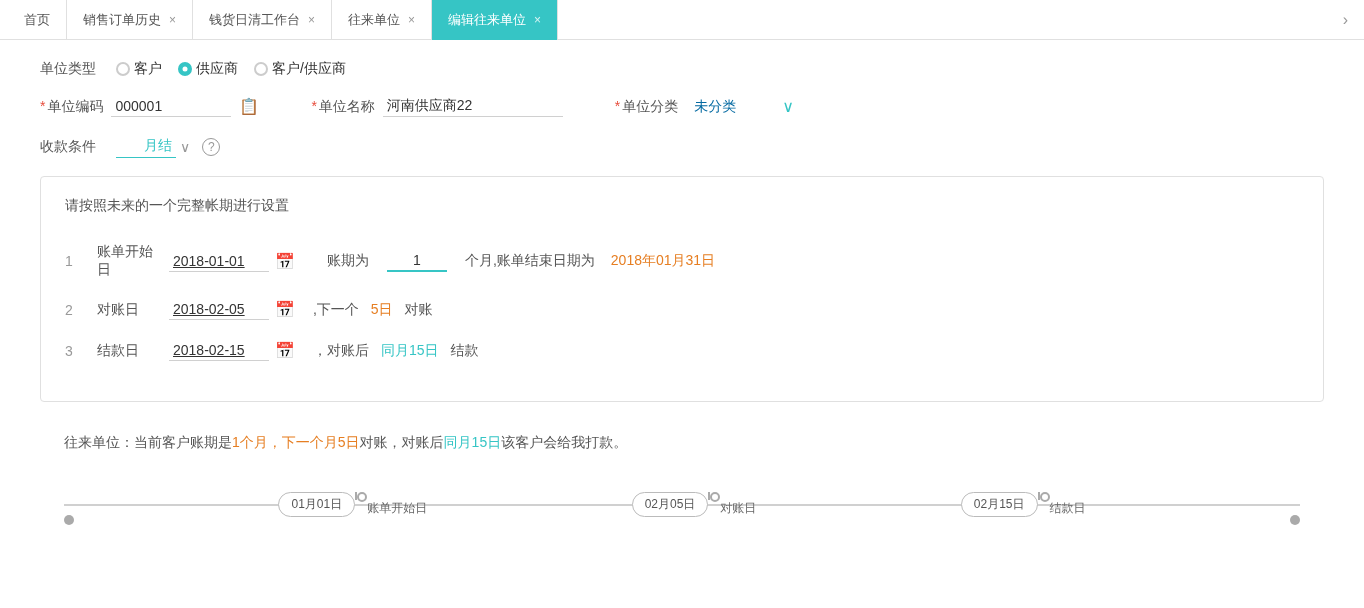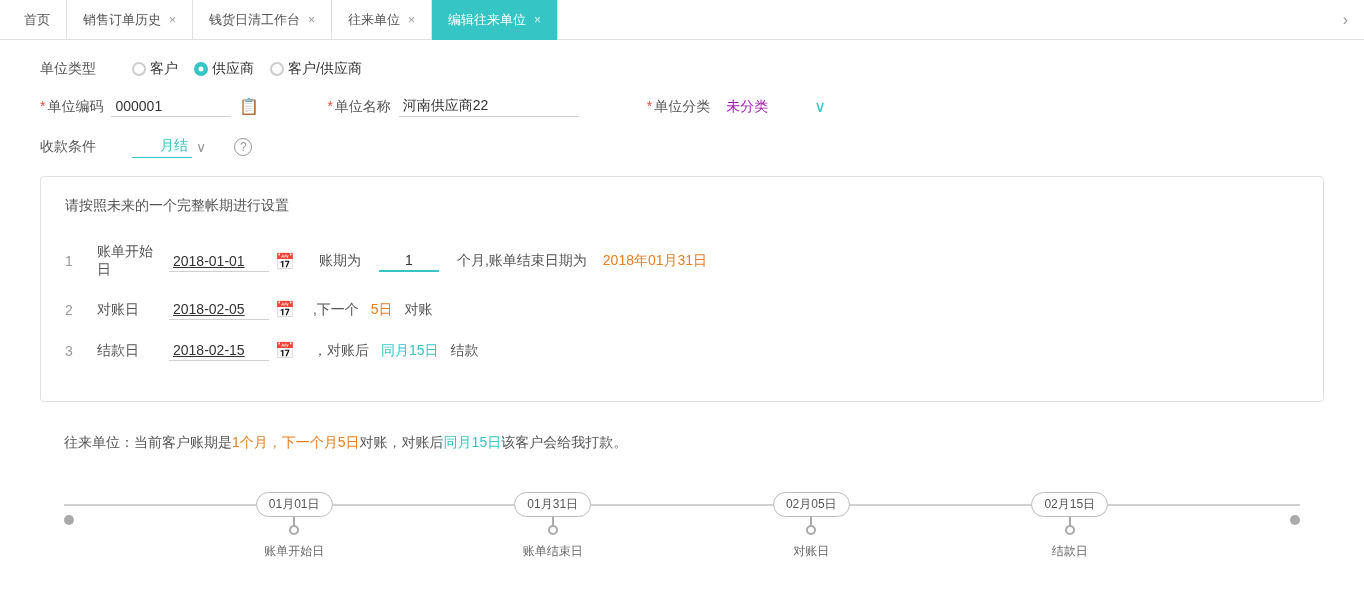--- a/index.html
+++ b/index.html
@@ -52,21 +52,21 @@
       background: #fff;
       min-height: calc(100vh - 40px);
     }
 
     
     .form-row {
       display: flex;
       align-items: center;
       margin-bottom: 18px;
       flex-wrap: wrap;
-      gap: 28px;
+      gap: 12px;
     }
     .form-label {
       color: #555;
       white-space: nowrap;
     }
     .required-star { color: #e74c3c; margin-right: 2px; }
 
     
     .radio-group {
       display: flex;
@@ -135,21 +135,21 @@
     .dropdown-val {
       color: #36c5c5;
       border-bottom: 1px solid #36c5c5;
       padding: 2px 4px;
       min-width: 60px;
       cursor: pointer;
       text-align: right;
     }
     .dropdown-arrow { color: #999; cursor: pointer; }
     .category-val {
-      color: #a21caf;
+      color: #0369a1;
       min-width: 80px;
     }
     .category-arrow {
       color: #36c5c5;
       font-size: 16px;
       cursor: pointer;
     }
 
     
     .help-icon {
@@ -231,22 +231,21 @@
       background: #fff;
     }
     .preview-text {
       font-size: 14px;
       color: #555;
       margin-bottom: 24px;
     }
 
     .tl-node {
       display: flex;
-      flex-direction: column;
-      align-items: center;
+      flex-direction: row;
     }
     .tl-badge {
       border: 1px solid #bbb;
       border-radius: 20px;
       padding: 3px 12px;
       font-size: 12px;
       color: #555;
       background: #fff;
     }
     .tl-label {
@@ -336,21 +335,21 @@
   <div class="settings-card">
     <div class="settings-title">请按照未来的一个完整帐期进行设置</div>
 
     <div class="setting-row">
       <span class="row-num">1</span>
       <span class="row-type">账单开始日</span>
       <div class="date-input-group">
         <input class="date-input" type="text" value="2018-01-01" style="">
         <span class="calendar-icon">📅</span>
       </div>
-      <span class="inline-text" style="margin-left:12px;">账期为</span>
+      <span class="inline-text" style="margin-left:20px;">账期为</span>
       <input class="period-input" type="text" value="1" style="margin: 0px 6px;">
       <span class="inline-text">个月,账单结束日期为</span>
       <span class="highlight-orange" style="margin-left:4px;">2018年01月31日</span>
     </div>
 
     <div class="setting-row">
       <span class="row-num">2</span>
       <span class="row-type">对账日</span>
       <div class="date-input-group">
         <input class="date-input" type="text" value="2018-02-05" style="">
@@ -389,26 +388,20 @@
           <div style="width:10px;height:10px;border-radius:50%;background:#aaa;margin-top:23px;"></div>
         </div>
 
         <div class="tl-node">
           <div class="tl-badge">01月01日</div>
           <div style="width:2px;height:8px;background:#aaa;"></div>
           <div style="width:10px;height:10px;border-radius:50%;border:2px solid #aaa;background:#fff;"></div>
           <div class="tl-label">账单开始日</div>
         </div>
 
-        <div class="tl-node">
-          <div class="tl-badge">01月31日</div>
-          <div style="width:2px;height:8px;background:#aaa;"></div>
-          <div style="width:10px;height:10px;border-radius:50%;border:2px solid #aaa;background:#fff;"></div>
-          <div class="tl-label">账单结束日</div>
-        </div>
 
         <div class="tl-node">
           <div class="tl-badge">02月05日</div>
           <div style="width:2px;height:8px;background:#aaa;"></div>
           <div style="width:10px;height:10px;border-radius:50%;border:2px solid #aaa;background:#fff;"></div>
           <div class="tl-label">对账日</div>
         </div>
 
         <div class="tl-node">
           <div class="tl-badge">02月15日</div>

